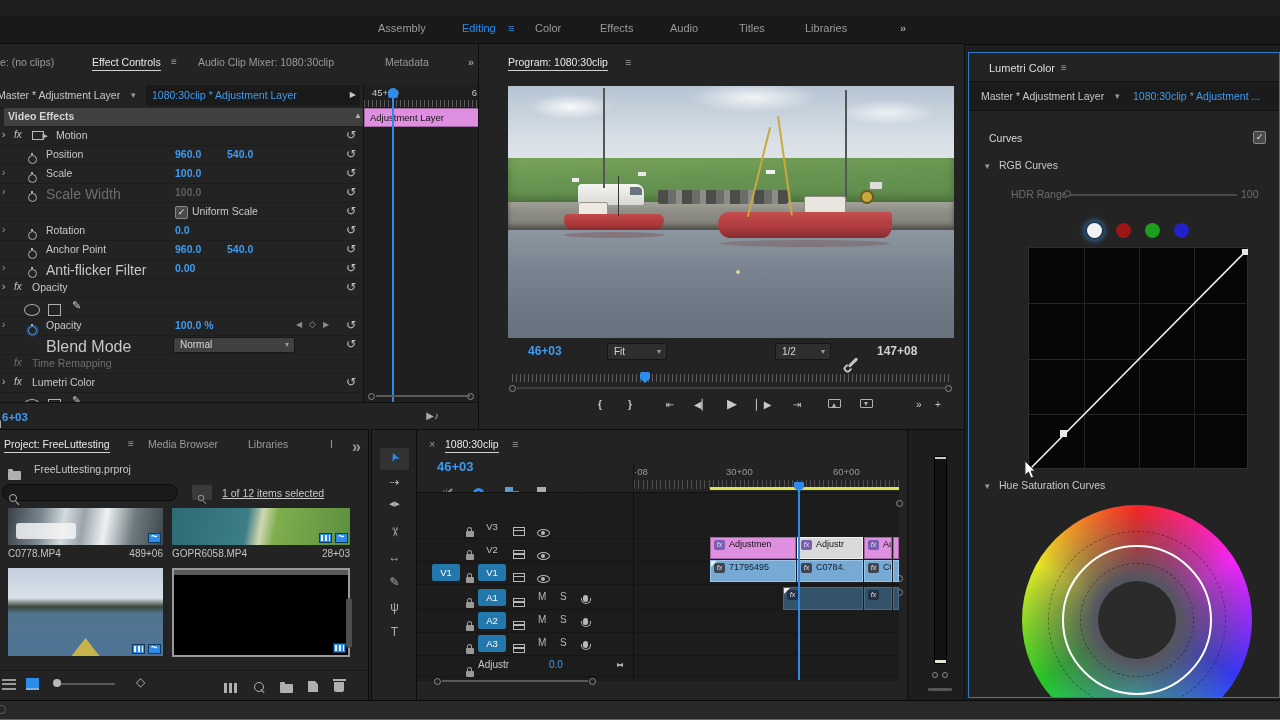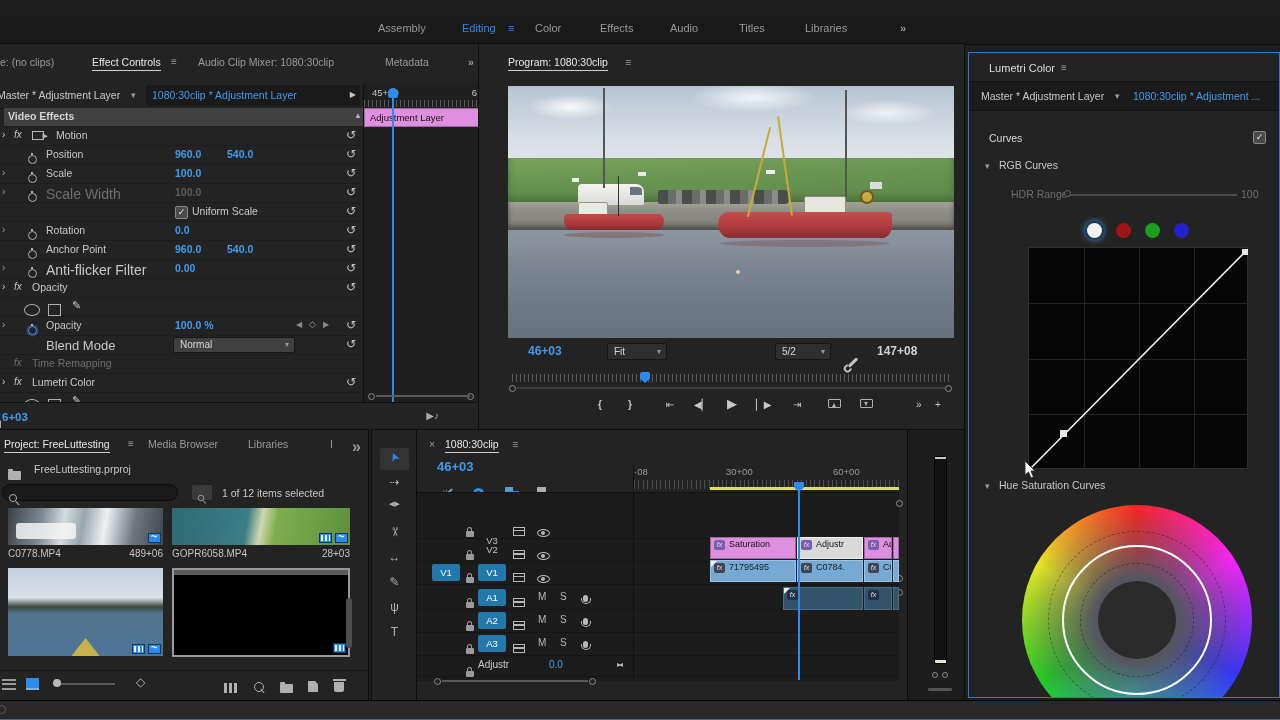--- a/index.html
+++ b/index.html
@@ -195,21 +195,21 @@
           <div class="abs" style="left: 2px; top: 2px; color: rgb(154, 154, 154); font-size: 10px;">›</div>
           <div class="abs" style="left: 28px; top: 4px;"><span class="sw on"></span></div>
           <div class="abs" style="left: 46px; top: 2px; color: rgb(200, 200, 200); font-size: 10.5px; position: absolute; white-space: nowrap;">Opacity</div>
           <div class="abs" style="left: 175px; top: 2px; color: rgb(63, 155, 240); font-size: 10.5px; font-weight: bold;">100.0 %</div>
           <div class="abs" style="left: 296px; top: 3px; color: rgb(138, 138, 138); font-size: 8px;">◀</div>
           <div class="abs" style="left: 309px; top: 2px; color: rgb(154, 154, 154); font-size: 9px;">◇</div>
           <div class="abs" style="left: 323px; top: 3px; color: rgb(138, 138, 138); font-size: 8px;">▶</div>
           <div class="abs" style="left: 346px; top: 1px; color: rgb(192, 192, 192); font-size: 12px;">↺</div>
         </div>
         <div class="abs" style="left: 0px; top: 228px; width: 363px; height: 19px; border-bottom: 1px solid rgb(29, 29, 29); box-sizing: border-box;">
-          <div class="abs" style="left: 46px; top: 2px; color: rgb(200, 200, 200); font-size: 13px; position: absolute; white-space: nowrap; text-align: center;">Blend Mode</div>
+          <div class="abs" style="left: 46px; top: 2px; color: rgb(200, 200, 200); font-size: 16px; position: absolute; white-space: nowrap; text-align: center;">Blend Mode</div>
           <div class="abs" style="left: 173px; top: 1px; width: 122px; height: 16px; background: #404040; border: 1px solid rgb(22, 22, 22); border-radius: 2px; box-sizing: border-box;">
             <div class="abs" style="left: 6px; top: 0px; color: rgb(216, 216, 216); font-size: 10px; line-height: 14px;">Normal</div>
             <div class="abs" style="right: 5px; top: 2px; color: rgb(154, 154, 154); font-size: 8px;">▾</div>
           </div>
           <div class="abs" style="left: 346px; top: 1px; color: rgb(192, 192, 192); font-size: 12px;">↺</div>
         </div>
         <div class="abs" style="left: 0px; top: 247px; width: 363px; height: 19px; border-bottom: 1px solid rgb(29, 29, 29); box-sizing: border-box;">
           <div class="abs" style="left: 14px; top: 2px; color: rgb(110, 110, 110); font-style: italic; font-size: 10px;">fx</div>
           <div class="abs" style="left: 32px; top: 2px; color: rgb(110, 110, 110); font-size: 10.5px; position: absolute; white-space: nowrap;">Time Remapping</div>
         </div>
@@ -272,21 +272,21 @@
       <div class="abs" style="left:228px;top:184px;width:4px;height:4px;border-radius:50%;background:#d8d09a;"></div>
       <div class="abs" style="left:56px;top:146px;width:100px;height:6px;background:rgba(120,60,60,.35);border-radius:50%;"></div>
       <div class="abs" style="left:212px;top:154px;width:170px;height:7px;background:rgba(120,60,60,.3);border-radius:50%;"></div>
     </div>
     
     <div class="t blue bold" style="left:49px;top:300px;font-size:12px;">46+03</div>
     <div class="dd" style="left:128px;top:299px;width:60px;height:17px;">
       <span>Fit</span><span class="car">▾</span>
     </div>
     <div class="dd" style="left:296px;top:299px;width:56px;height:17px;">
-      <span>5/2</span><span class="car">▾</span>
+      <span>1/2</span><span class="car">▾</span>
     </div>
     <span class="i-wrench abs" style="left:368px;top:306px;"></span>
     <div class="t wh bold" style="left:398px;top:300px;font-size:12px;color:#d0d0d0;">147+08</div>
     
     <div class="ticks" style="left:33px;top:330px;width:440px;height:8px;"></div>
     <div class="abs" style="left:161px;top:328px;width:10px;height:11px;background:#2d8ceb;border-radius:2px 2px 4px 4px;clip-path:polygon(0 0,100% 0,100% 60%,50% 100%,0 60%);"></div>
     <div class="knob" style="left:30px;top:341px;"></div>
     <div class="knob" style="left:466px;top:341px;"></div>
     <div class="scrl" style="left:38px;top:343px;width:428px;background:#3c3c3c;"></div>
     <div id="transport" style="position: absolute; left: 0px; top: 352px; width: 485px; height: 24px;">
@@ -368,21 +368,21 @@
         <div class="abs" style="left: 352px; top: 8px; color: rgb(154, 154, 154); font-weight: bold;">»</div>
       </div>
     <span class="i-folder abs" style="left:8px;top:36px;"></span>
     <div class="t" style="left:34px;top:32px;">FreeLuttesting.prproj</div>
     <div class="abs" style="left:2px;top:54px;width:176px;height:17px;background:#1a1a1a;border:1px solid #0c0c0c;border-radius:9px;box-sizing:border-box;">
       <span class="i-search abs" style="left:6px;top:3px;"></span>
     </div>
     <div class="abs" style="left:192px;top:55px;width:20px;height:15px;background:#3a3a3a;border-radius:2px;">
       <span class="i-search abs" style="left:5px;top:3px;transform:scale(.8);"></span>
     </div>
-    <div class="t" style="left:222px;top:56px;">1 of 12 items selected</div>
+    <div class="t" style="left:222px;top:56px;text-decoration:underline;">1 of 12 items selected</div>
     <div id="projItems">
         <div class="abs thumb" style="left: 8px; top: 78px; width: 155px; height: 37px; background: linear-gradient(100deg, rgb(58, 65, 71) 0%, rgb(125, 138, 147) 22%, rgb(213, 220, 223) 36%, rgb(154, 165, 172) 48%, rgb(238, 241, 242) 62%, rgb(109, 120, 127) 80%, rgb(63, 71, 77) 100%);">
           <div class="abs" style="left: 8px; top: 15px; width: 60px; height: 16px; background: rgba(245, 245, 245, 0.85); border-radius: 3px;"></div>
           <div class="abs badge wave" style="right: 2px; bottom: 2px;"></div>
         </div>
         <div class="abs" style="left: 8px; top: 118px; font-size: 10px; color: rgb(196, 196, 196); white-space: nowrap;">C0778.MP4</div>
         <div class="abs" style="left: 8px; top: 118px; width: 155px; text-align: right; font-size: 10px; color: rgb(196, 196, 196);">489+06</div>
         <div class="abs thumb" style="left: 172px; top: 78px; width: 178px; height: 37px; background: linear-gradient(100deg, rgb(46, 107, 116) 0%, rgb(61, 125, 133) 42%, rgb(207, 216, 176) 50%, rgb(127, 174, 78) 58%, rgb(93, 143, 62) 100%);">
           <div class="abs badge film" style="right: 18px; bottom: 2px;"></div>
           <div class="abs badge wave" style="right: 2px; bottom: 2px;"></div>
@@ -457,21 +457,21 @@
         <div class="abs" style="left: 0px; top: 2px; font-size: 9.5px; color: rgb(154, 154, 154);">·08</div>
         <div class="abs" style="left: 92px; top: 2px; font-size: 9.5px; color: rgb(154, 154, 154);">30+00</div>
         <div class="abs" style="left: 199px; top: 2px; font-size: 9.5px; color: rgb(154, 154, 154);">60+00</div>
         <div class="abs" style="left: 0px; top: 16px; width: 266px; height: 9px; background: repeating-linear-gradient(90deg, rgb(78, 78, 78) 0px, rgb(78, 78, 78) 1px, transparent 1px, transparent 4.4px);"></div>
       </div>
     <div id="tlTracks" style="position: absolute; left: 0px; top: 62px; width: 491px; height: 188px;">
         <div class="abs" style="left: 0px; top: 0px; width: 482px; height: 188px; background: rgb(28, 28, 28); border-top: 1px solid rgb(16, 16, 16);"></div>
         <div class="abs" style="left: 216px; top: 0px; width: 1px; height: 188px; background: rgb(16, 16, 16);"></div>
         <div class="abs" style="left: 0px; top: 24px; width: 482px; height: 23px; border-bottom: 1px solid rgb(21, 21, 21); box-sizing: border-box;">
           <div class="abs" style="left: 49px; top: 7px;"><span class="i-lock"></span></div>
-          <div class="abs namebox" style="left: 61px; top: 16px; width: 28px; height: 17px;">V3</div>
+          <div class="abs namebox" style="left: 61px; top: 2px; width: 28px; height: 17px;">V3</div>
           <div class="abs" style="left: 96px; top: 6px;"><span class="i-sync"></span></div>
           <div class="abs" style="left: 120px; top: 7px;"><span class="i-eye"></span></div>
         </div>
         <div class="abs" style="left: 0px; top: 47px; width: 482px; height: 23px; border-bottom: 1px solid rgb(21, 21, 21); box-sizing: border-box;">
           <div class="abs" style="left: 49px; top: 7px;"><span class="i-lock"></span></div>
           <div class="abs namebox" style="left: 61px; top: 2px; width: 28px; height: 17px;">V2</div>
           <div class="abs" style="left: 96px; top: 6px;"><span class="i-sync"></span></div>
           <div class="abs" style="left: 120px; top: 7px;"><span class="i-eye"></span></div>
         </div>
         <div class="abs" style="left: 0px; top: 70px; width: 482px; height: 23px; border-bottom: 1px solid rgb(21, 21, 21); box-sizing: border-box;">
@@ -508,21 +508,21 @@
         <div class="abs" style="left: 0px; top: 164px; width: 482px; height: 21px; border-bottom: 1px solid rgb(21, 21, 21); box-sizing: border-box;">
           <div class="abs" style="left: 49px; top: 7px;"><span class="i-lock"></span></div>
           <div class="abs" style="left: 61px; top: 3px; font-size: 10px; color: rgb(200, 200, 200);">Adjustr</div>
           <div class="abs" style="left: 132px; top: 3px; font-size: 10px; color: rgb(63, 155, 240);">0.0</div>
           <div class="abs" style="left: 200px; top: 4px; color: rgb(184, 184, 184); font-size: 8px; letter-spacing: -2px;">▸◂</div>
         </div>
       </div>
     <div id="tlClips" style="position: absolute; left: 0px; top: 0px; width: 491px; height: 270px; z-index: 5;">
         <div class="abs clip" style="left: 293px; top: 107px; width: 86px; height: 22px; background: rgb(223, 143, 223); border: 1px solid rgb(160, 102, 160); box-sizing: border-box; font-size: 9px; color: rgb(20, 20, 20); overflow: hidden;">
           <div class="abs" style="left: 3px; top: 2px; width: 11px; height: 10px; background: rgb(122, 95, 174); border-radius: 2px; color: rgb(224, 216, 240); font-style: italic; font-size: 7px; line-height: 10px; text-align: center;">fx</div>
-          <div class="abs" style="left: 18px; top: 1px; white-space: nowrap;">Saturation</div>
+          <div class="abs" style="left: 18px; top: 1px; white-space: nowrap;">Adjustmen</div>
         </div>
         <div class="abs clip" style="left: 380px; top: 107px; width: 66px; height: 22px; background: rgb(217, 217, 217); border: 1px solid rgb(240, 240, 240); box-sizing: border-box; font-size: 9px; color: rgb(20, 20, 20); overflow: hidden;">
           <div class="abs" style="left: 3px; top: 2px; width: 11px; height: 10px; background: rgb(122, 95, 174); border-radius: 2px; color: rgb(224, 216, 240); font-style: italic; font-size: 7px; line-height: 10px; text-align: center;">fx</div>
           <div class="abs" style="left: 18px; top: 1px; white-space: nowrap;">Adjustr</div>
         </div>
         <div class="abs clip" style="left: 447px; top: 107px; width: 28px; height: 22px; background: rgb(223, 143, 223); border: 1px solid rgb(160, 102, 160); box-sizing: border-box; font-size: 9px; color: rgb(20, 20, 20); overflow: hidden;">
           <div class="abs" style="left: 3px; top: 2px; width: 11px; height: 10px; background: rgb(122, 95, 174); border-radius: 2px; color: rgb(224, 216, 240); font-style: italic; font-size: 7px; line-height: 10px; text-align: center;">fx</div>
           <div class="abs" style="left: 18px; top: 1px; white-space: nowrap;">Adj</div>
         </div>
         <div class="abs clip" style="left: 476px; top: 107px; width: 6px; height: 22px; background: rgb(223, 143, 223); border: 1px solid rgb(160, 102, 160); box-sizing: border-box; font-size: 9px; color: rgb(20, 20, 20); overflow: hidden;"></div>

